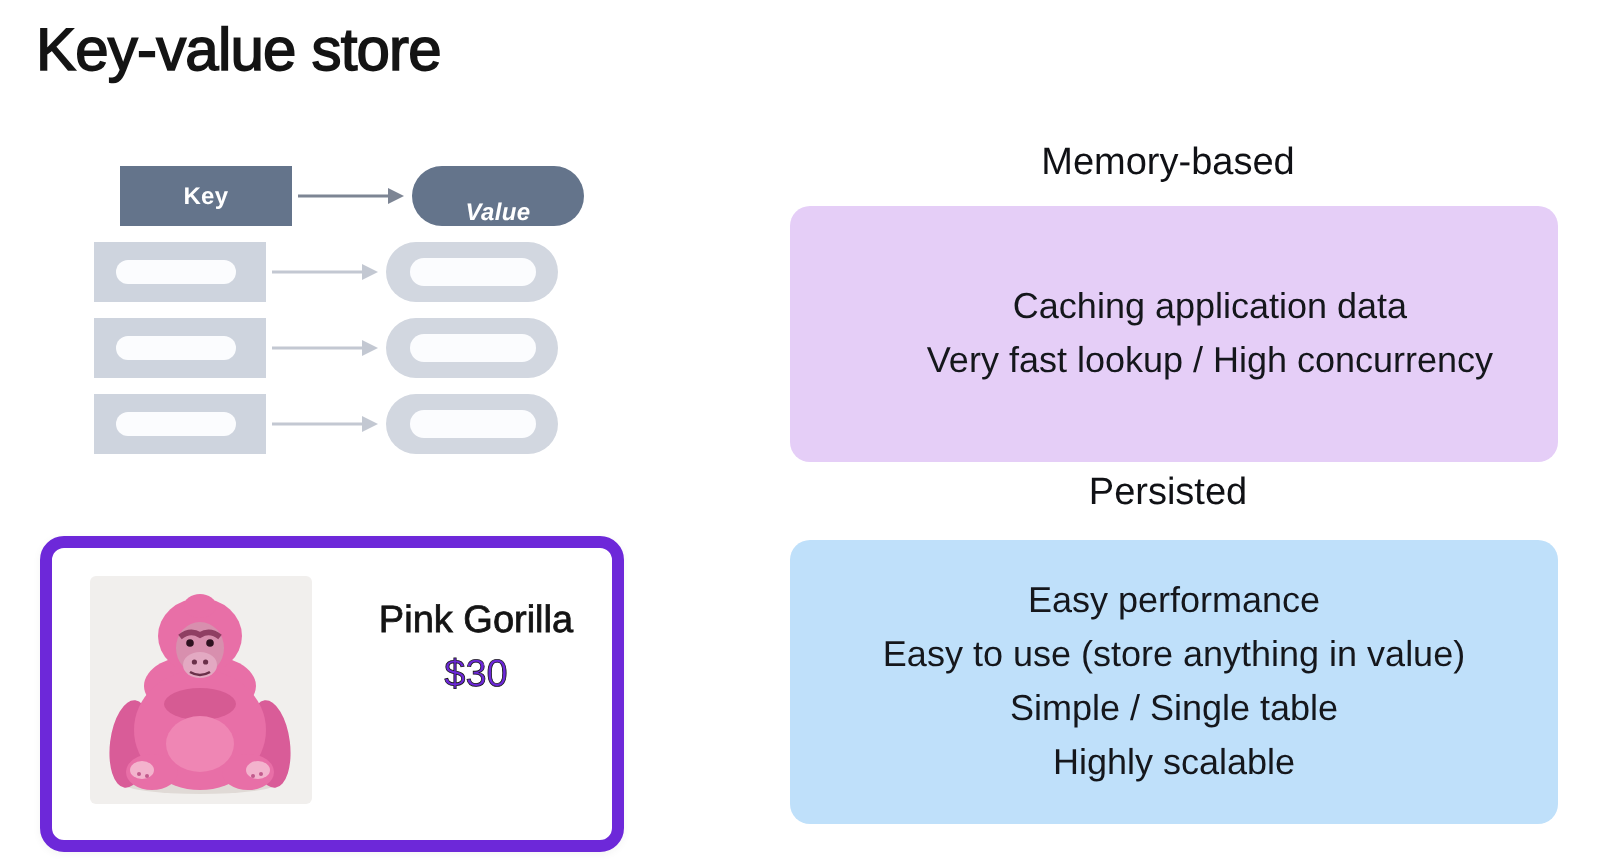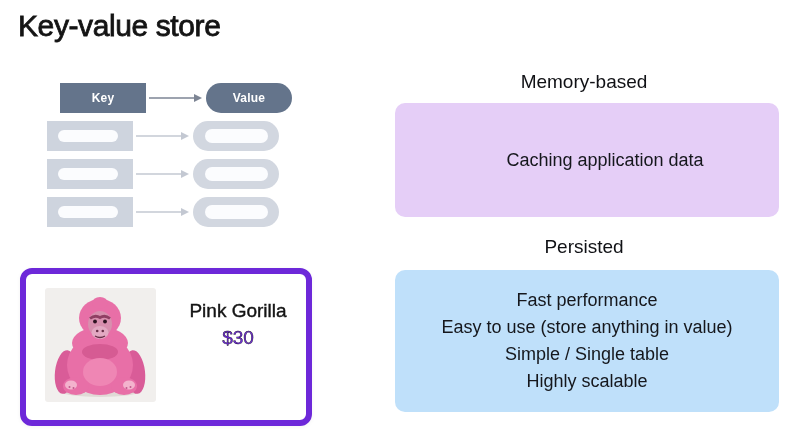--- a/index.html
+++ b/index.html
@@ -8,39 +8,39 @@
   .title { position:absolute; left:18px; top:9px; font-size:30px; font-weight:400; -webkit-text-stroke:0.8px #141414; color:#141414; letter-spacing:-0.4px; }
 
   
   .kv { position:absolute; left:47px; top:83px; }
   .kv-row { display:flex; align-items:center; height:30px; margin-bottom:8px; }
   .key-box { position:relative; width:86px; height:30px; background:#ced4de; display:flex; align-items:center; justify-content:center; }
   .key-box.dark { background:#64748b;margin-left:13px; }
   .key-box .label { color:#fff; font-size:12px; font-weight:600; letter-spacing:0.2px; }
   .inner-pill { position:absolute; left:11px; top:9px; width:60px; height:12px; border-radius:6px; background:#fbfcfe; }
   .arrow-wrap { width:60px; height:30px; display:flex; align-items:center; justify-content:center; }
-  .value-pill { position:relative; width:86px; height:30px; border-radius:15px; background:#d2d7e0; display:flex; align-items:center; justify-content:center; }
+  .value-pill { position:relative; width:86px; height:30px; border-radius:15px; background:#d2d7e0; display:flex; align-items:flex-end; justify-content:center;font-style:italic; }
   .value-pill.dark { background:#64748b; }
   .value-pill .label { color:#fff; font-size:12px; font-weight:600; letter-spacing:0.2px; }
   .value-pill .inner-pill { left:12px; top:8px; width:63px; height:14px; border-radius:7px; }
 
   
   .card { position:absolute; left:20px; top:268px; width:292px; height:158px; background:#fff; border:6px solid #6d28d9; border-radius:12px; box-shadow:0 1px 4px rgba(0,0,0,0.05); }
   .product-img { position:absolute; left:19px; top:14px; width:111px; height:114px; border-radius:3px; overflow:hidden; }
   .product-info { position:absolute; left:132px; top:0; width:160px; height:140px; text-align:center; }
   .product-name { margin-top:26px; font-size:19px; color:#141414; -webkit-text-stroke:0.4px #141414; }
   .product-price { margin-top:5px; font-size:19px; color:#6d28d9; -webkit-text-stroke:0.4px #141414; }
   .add-btn { display:block; margin:12px auto 0; width:118px; height:38px; background:#f7c626; border:none; border-radius:8px; font-family:"Liberation Sans", sans-serif; font-size:17px; color:#17191c; -webkit-text-stroke:0.3px #17191c; cursor:pointer; }
 
   
   .section-heading { position:absolute; left:392px; width:384px; text-align:center; font-size:19px; color:#101115; }
   .heading-1 { top:71px; }
   .heading-2 { top:236px; }
   .info-box { position:absolute; left:395px; width:384px; border-radius:10px; display:flex; flex-direction:column; justify-content:center; text-align:center; font-size:18px; line-height:27px; color:#15171c; }
-  .box-1 { top:103px; height:114px;padding-left:36px; }
+  .box-1 { top:103px; height:128px;padding-left:36px; }
   .box-2 { top:270px; height:142px; }
 </style>
 </head>
 <body>
 
 <div class="page">
   <div class="title">Key-value store</div>
 
   <div class="kv">
     <div class="kv-row">
@@ -134,22 +134,23 @@
     </div>
     <div class="product-info">
       <div class="product-name">Pink Gorilla</div>
       <div class="product-price">$30</div>
     </div>
   </div>
 
   <div class="section-heading heading-1">Memory-based</div>
   <div class="info-box box-1" style="background: rgb(229, 206, 247);">
     <div>Caching application data</div>
+    <div>Very fast lookup / High concurrency</div>
   </div>
 
   <div class="section-heading heading-2">Persisted</div>
   <div class="info-box box-2" style="background: rgb(191, 224, 250);">
-    <div>Fast performance</div>
+    <div>Easy performance</div>
     <div>Easy to use (store anything in value)</div>
     <div>Simple / Single table</div>
     <div>Highly scalable</div>
   </div>
 </div>
 
 </body></html>

